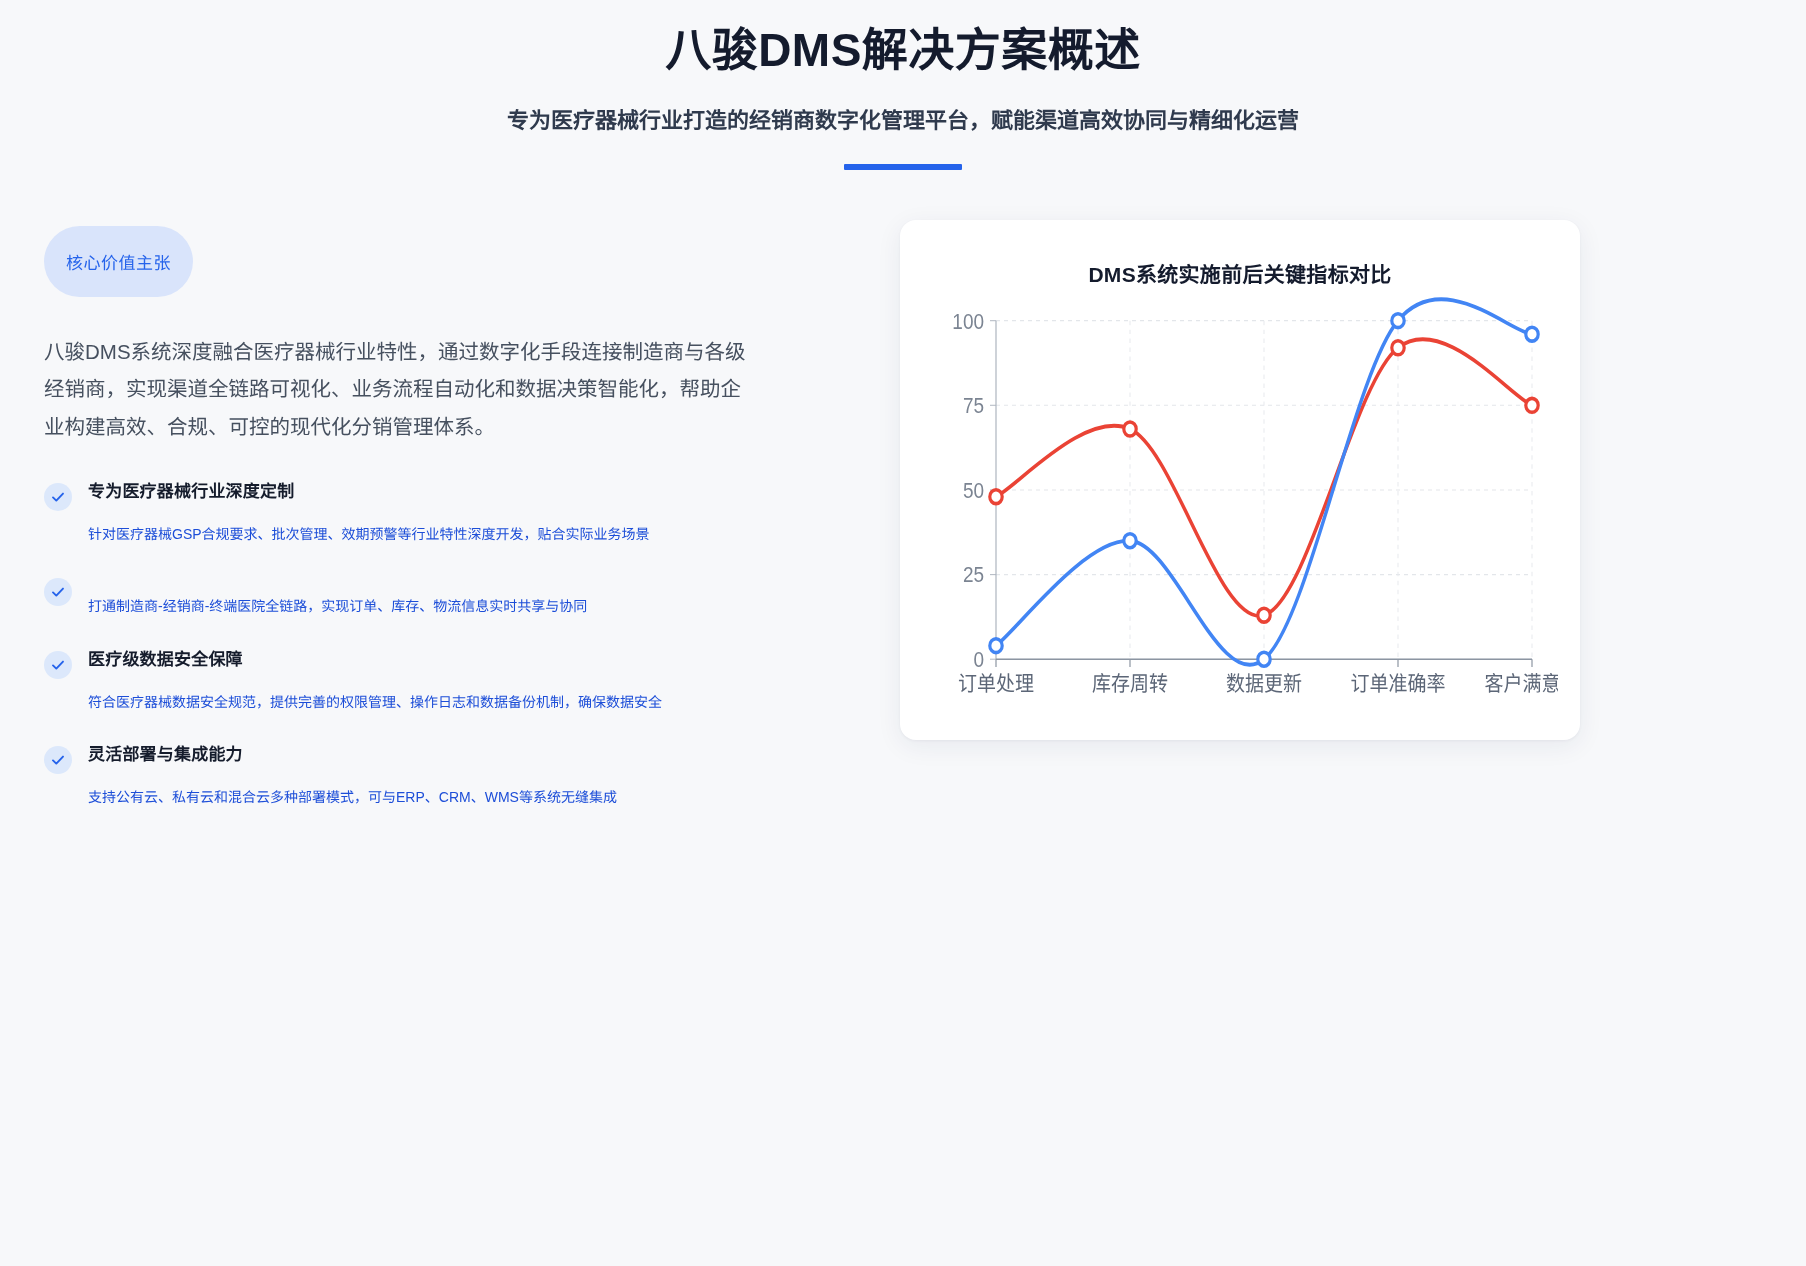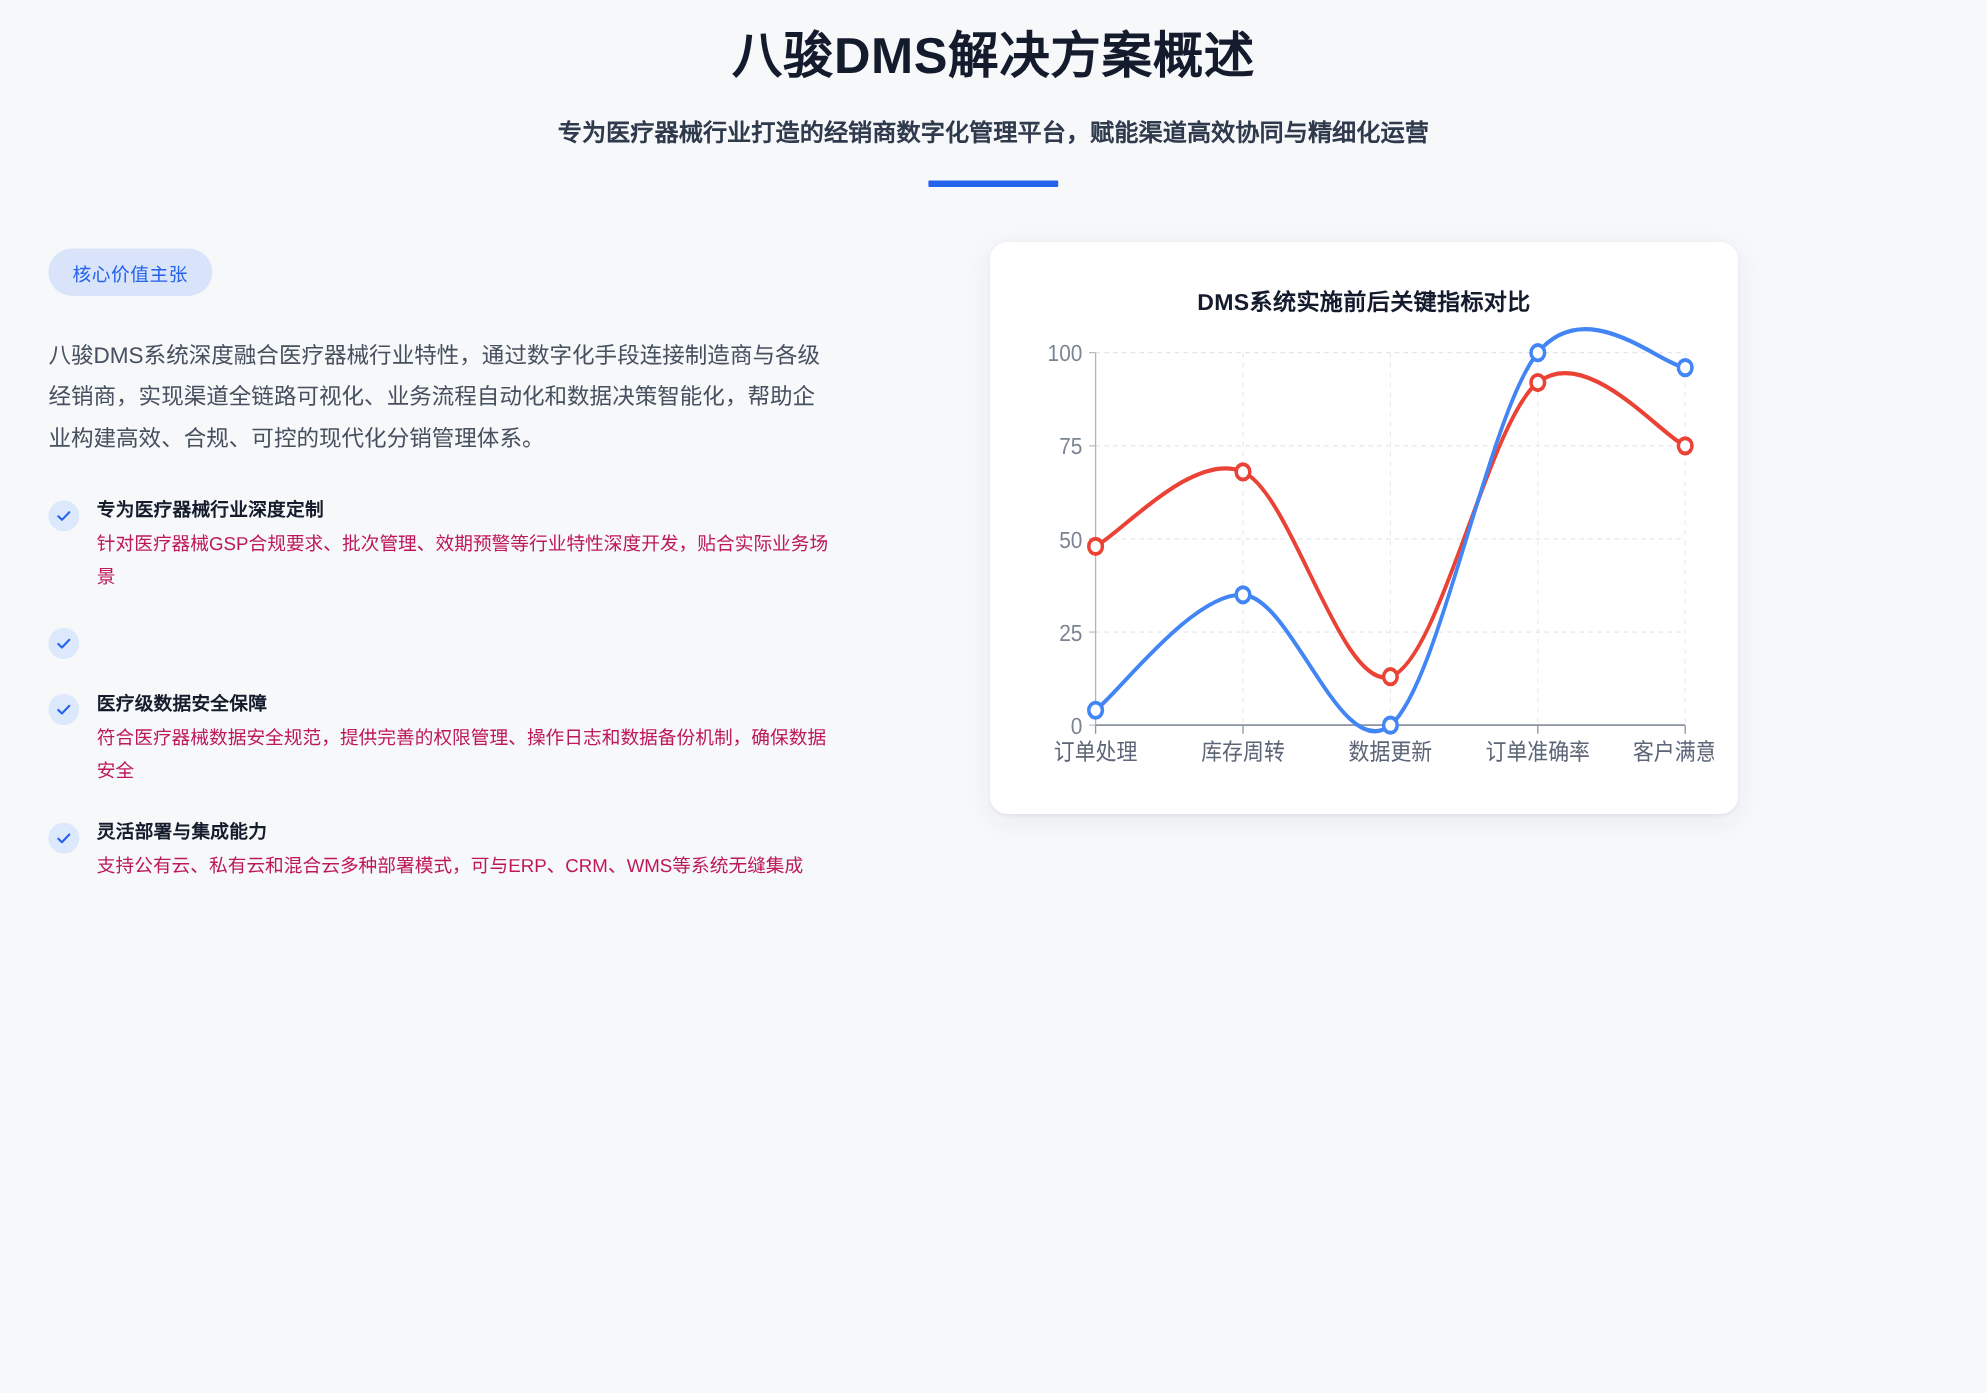--- a/index.html
+++ b/index.html
@@ -34,21 +34,21 @@
     display: flex; align-items: flex-start;
   }
   .left-col { width: 900px; padding: 30px 60px 0 44px; }
   .right-col { width: 906px; padding: 24px 40px 0 0; }
 
   
   .badge {
     display: inline-block;
     background: #d9e4fb; color: #2563eb;
     font-size: 17px; font-weight: 500;
-    padding: 9px 22px; border-radius: 999px;
+    padding: 23px 22px; border-radius: 999px;
     letter-spacing: .5px;
   }
 
   
   .headline { margin-top: 34px; }
   .headline-l1 {
     font-size: 36px; font-weight: 700; color: #151c2c;
     line-height: 1.42; letter-spacing: .3px;
   }
   .headline-l2 {
@@ -70,22 +70,22 @@
     background: #dce8fb; display: flex; align-items: center;
     justify-content: center; margin-top: 2px; margin-right: 16px;
   }
   .check-wrap svg { width: 16px; height: 16px; display: block; }
   .feature-body { flex: 1 1 auto; }
   .feature-title {
     font-size: 17px; font-weight: 700; color: #151c2c;
     line-height: 1.35; letter-spacing: .2px;
   }
   .feature-desc {
-    margin-top: 4px; font-size: 17px; line-height: 1.75;
-    color: #be185d; max-width: 672px;
+    margin-top: 18px; font-size: 14px; line-height: 1.75;
+    color: #1d4ed8; max-width: 672px;
   }
 
   
   .chart-card {
     margin-left: 0;
     width: 680px; height: 520px;
     background: #ffffff; border-radius: 16px;
     box-shadow: 0 6px 26px rgba(30,45,80,.07), 0 1px 3px rgba(30,45,80,.05);
     padding: 26px 22px 18px 22px;
     display: flex; flex-direction: column;
@@ -138,20 +138,21 @@
           </div>
         </div>
 
         <div class="feature">
           <span class="check-wrap">
             <svg viewBox="0 0 16 16" aria-hidden="true">
               <path d="M3 8.4 L6.3 11.6 L13 4.6" fill="none" stroke="#2563eb" stroke-width="1.9" stroke-linecap="round" stroke-linejoin="round"></path>
             </svg>
           </span>
           <div class="feature-body">
+            <div class="feature-desc">打通制造商-经销商-终端医院全链路，实现订单、库存、物流信息实时共享与协同</div>
           </div>
         </div>
 
         <div class="feature">
           <span class="check-wrap">
             <svg viewBox="0 0 16 16" aria-hidden="true">
               <path d="M3 8.4 L6.3 11.6 L13 4.6" fill="none" stroke="#2563eb" stroke-width="1.9" stroke-linecap="round" stroke-linejoin="round"></path>
             </svg>
           </span>
           <div class="feature-body">

